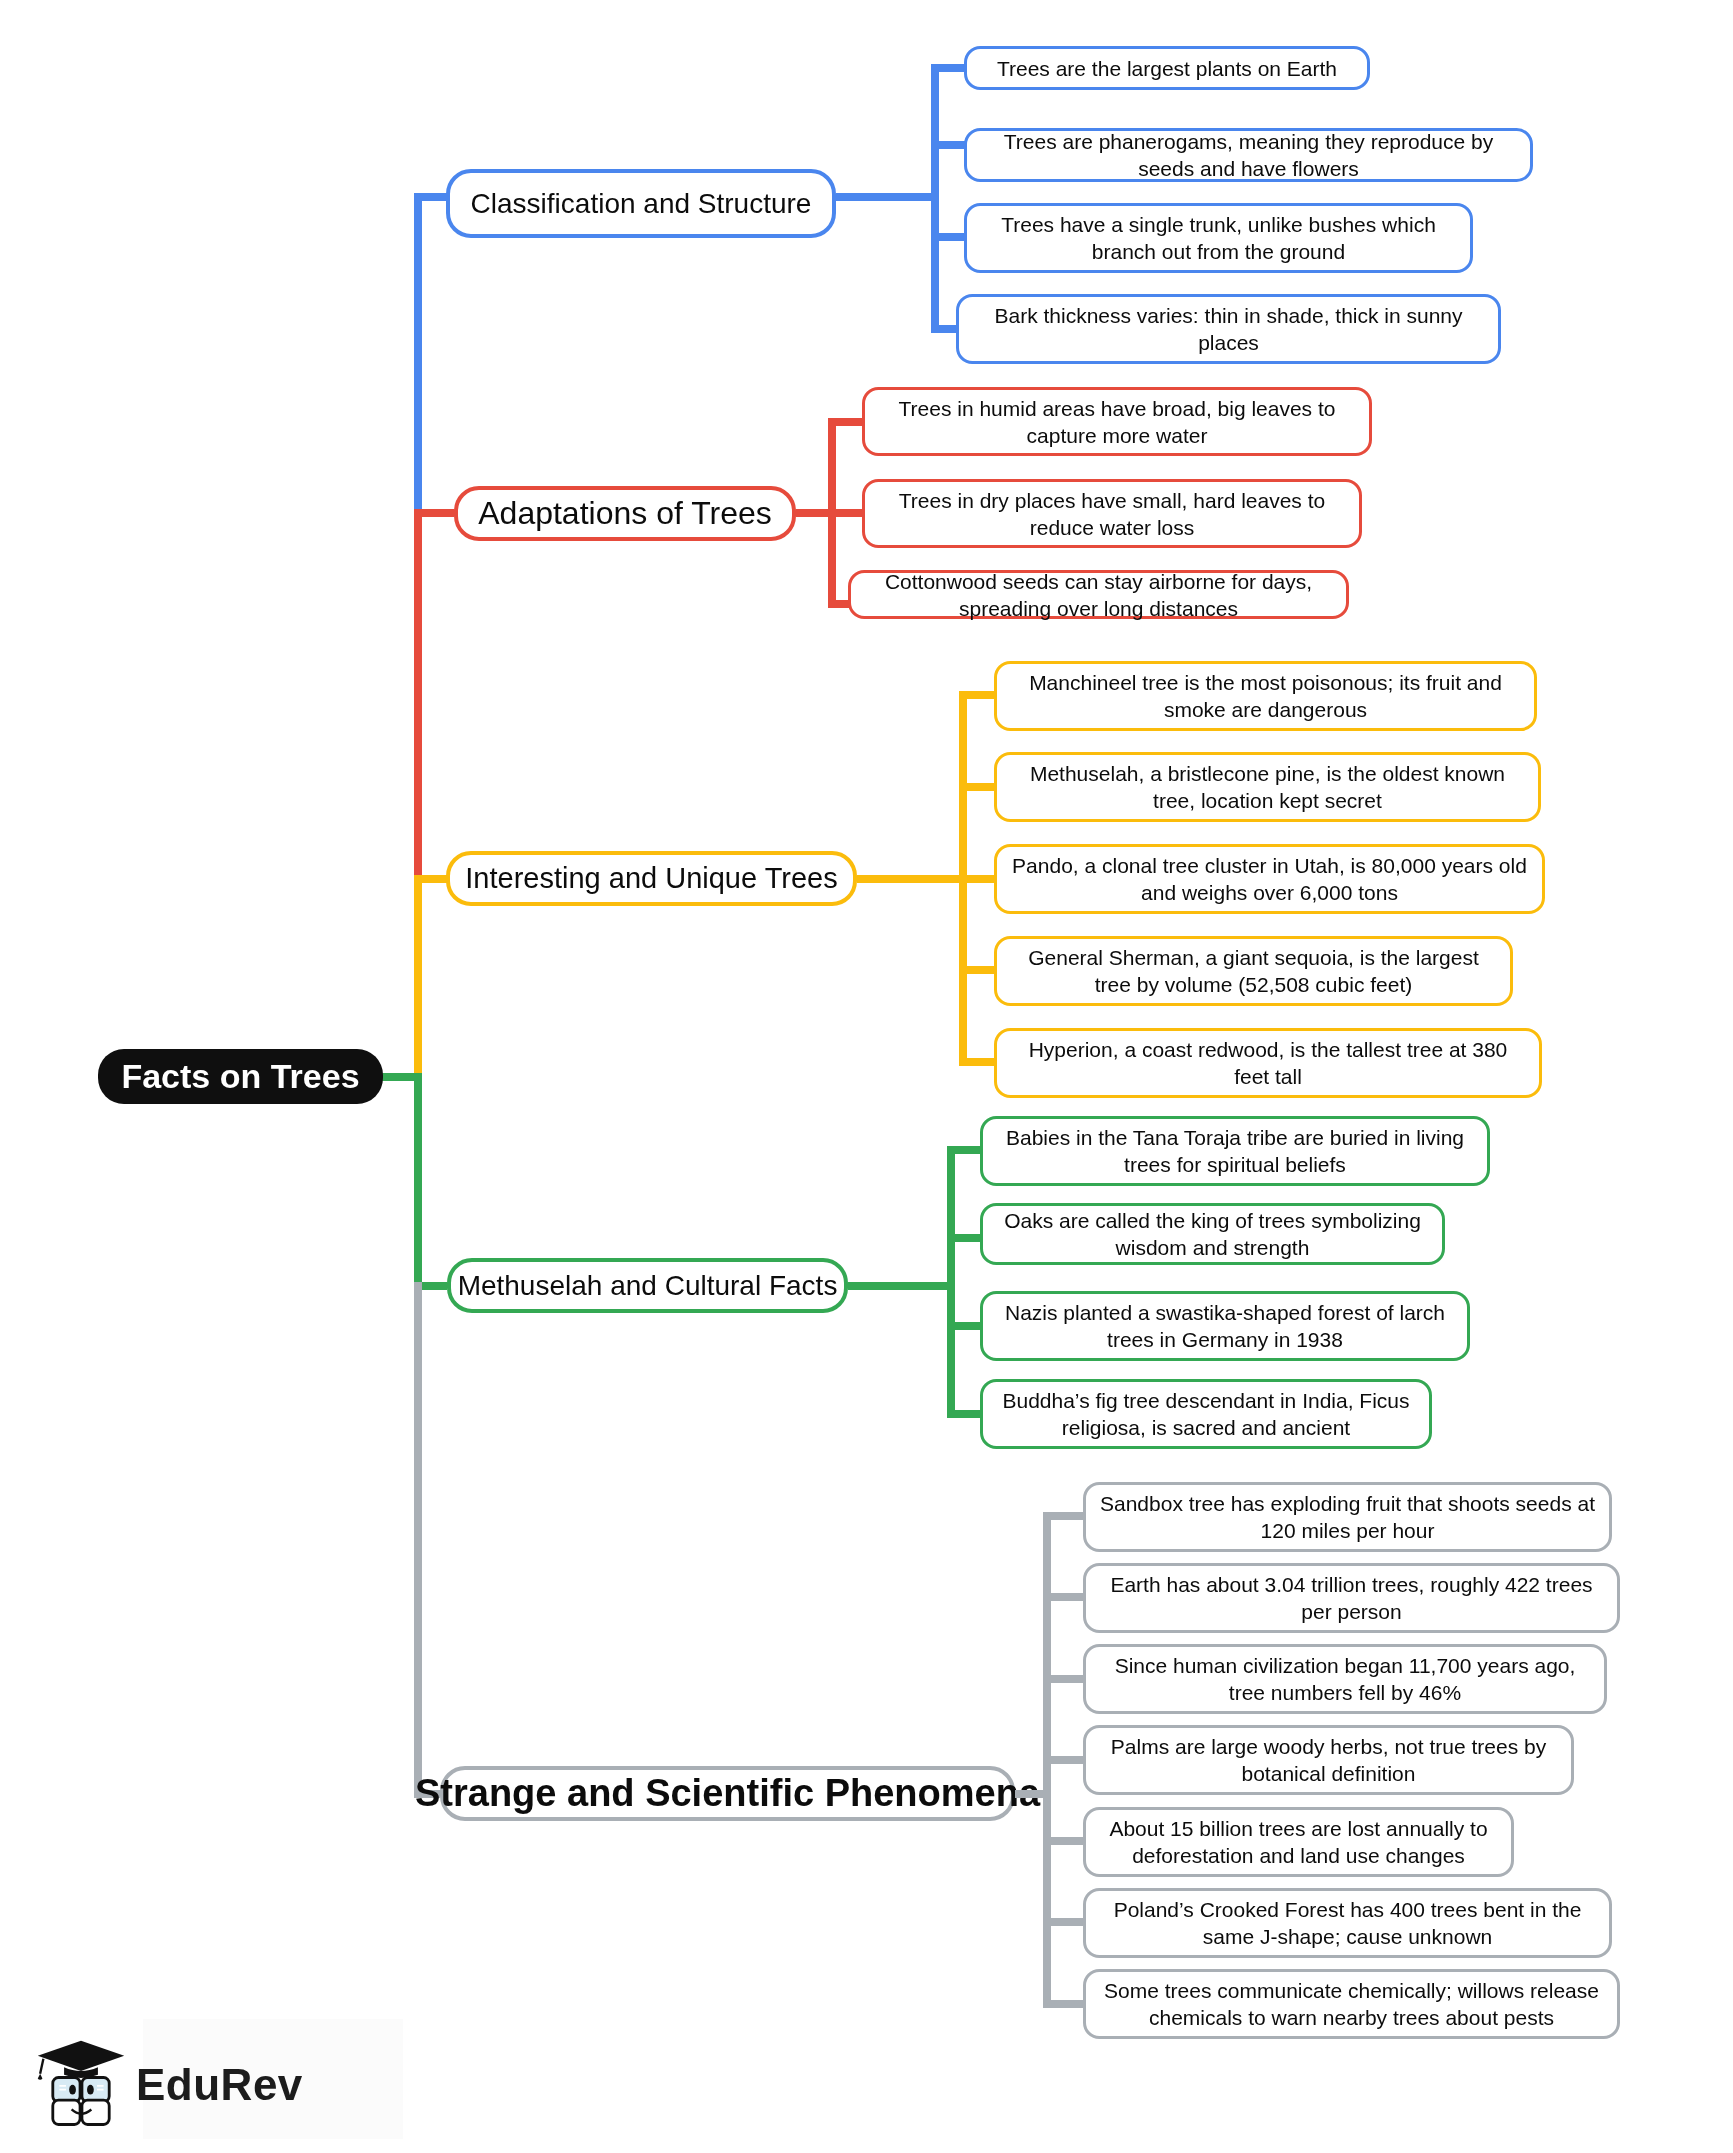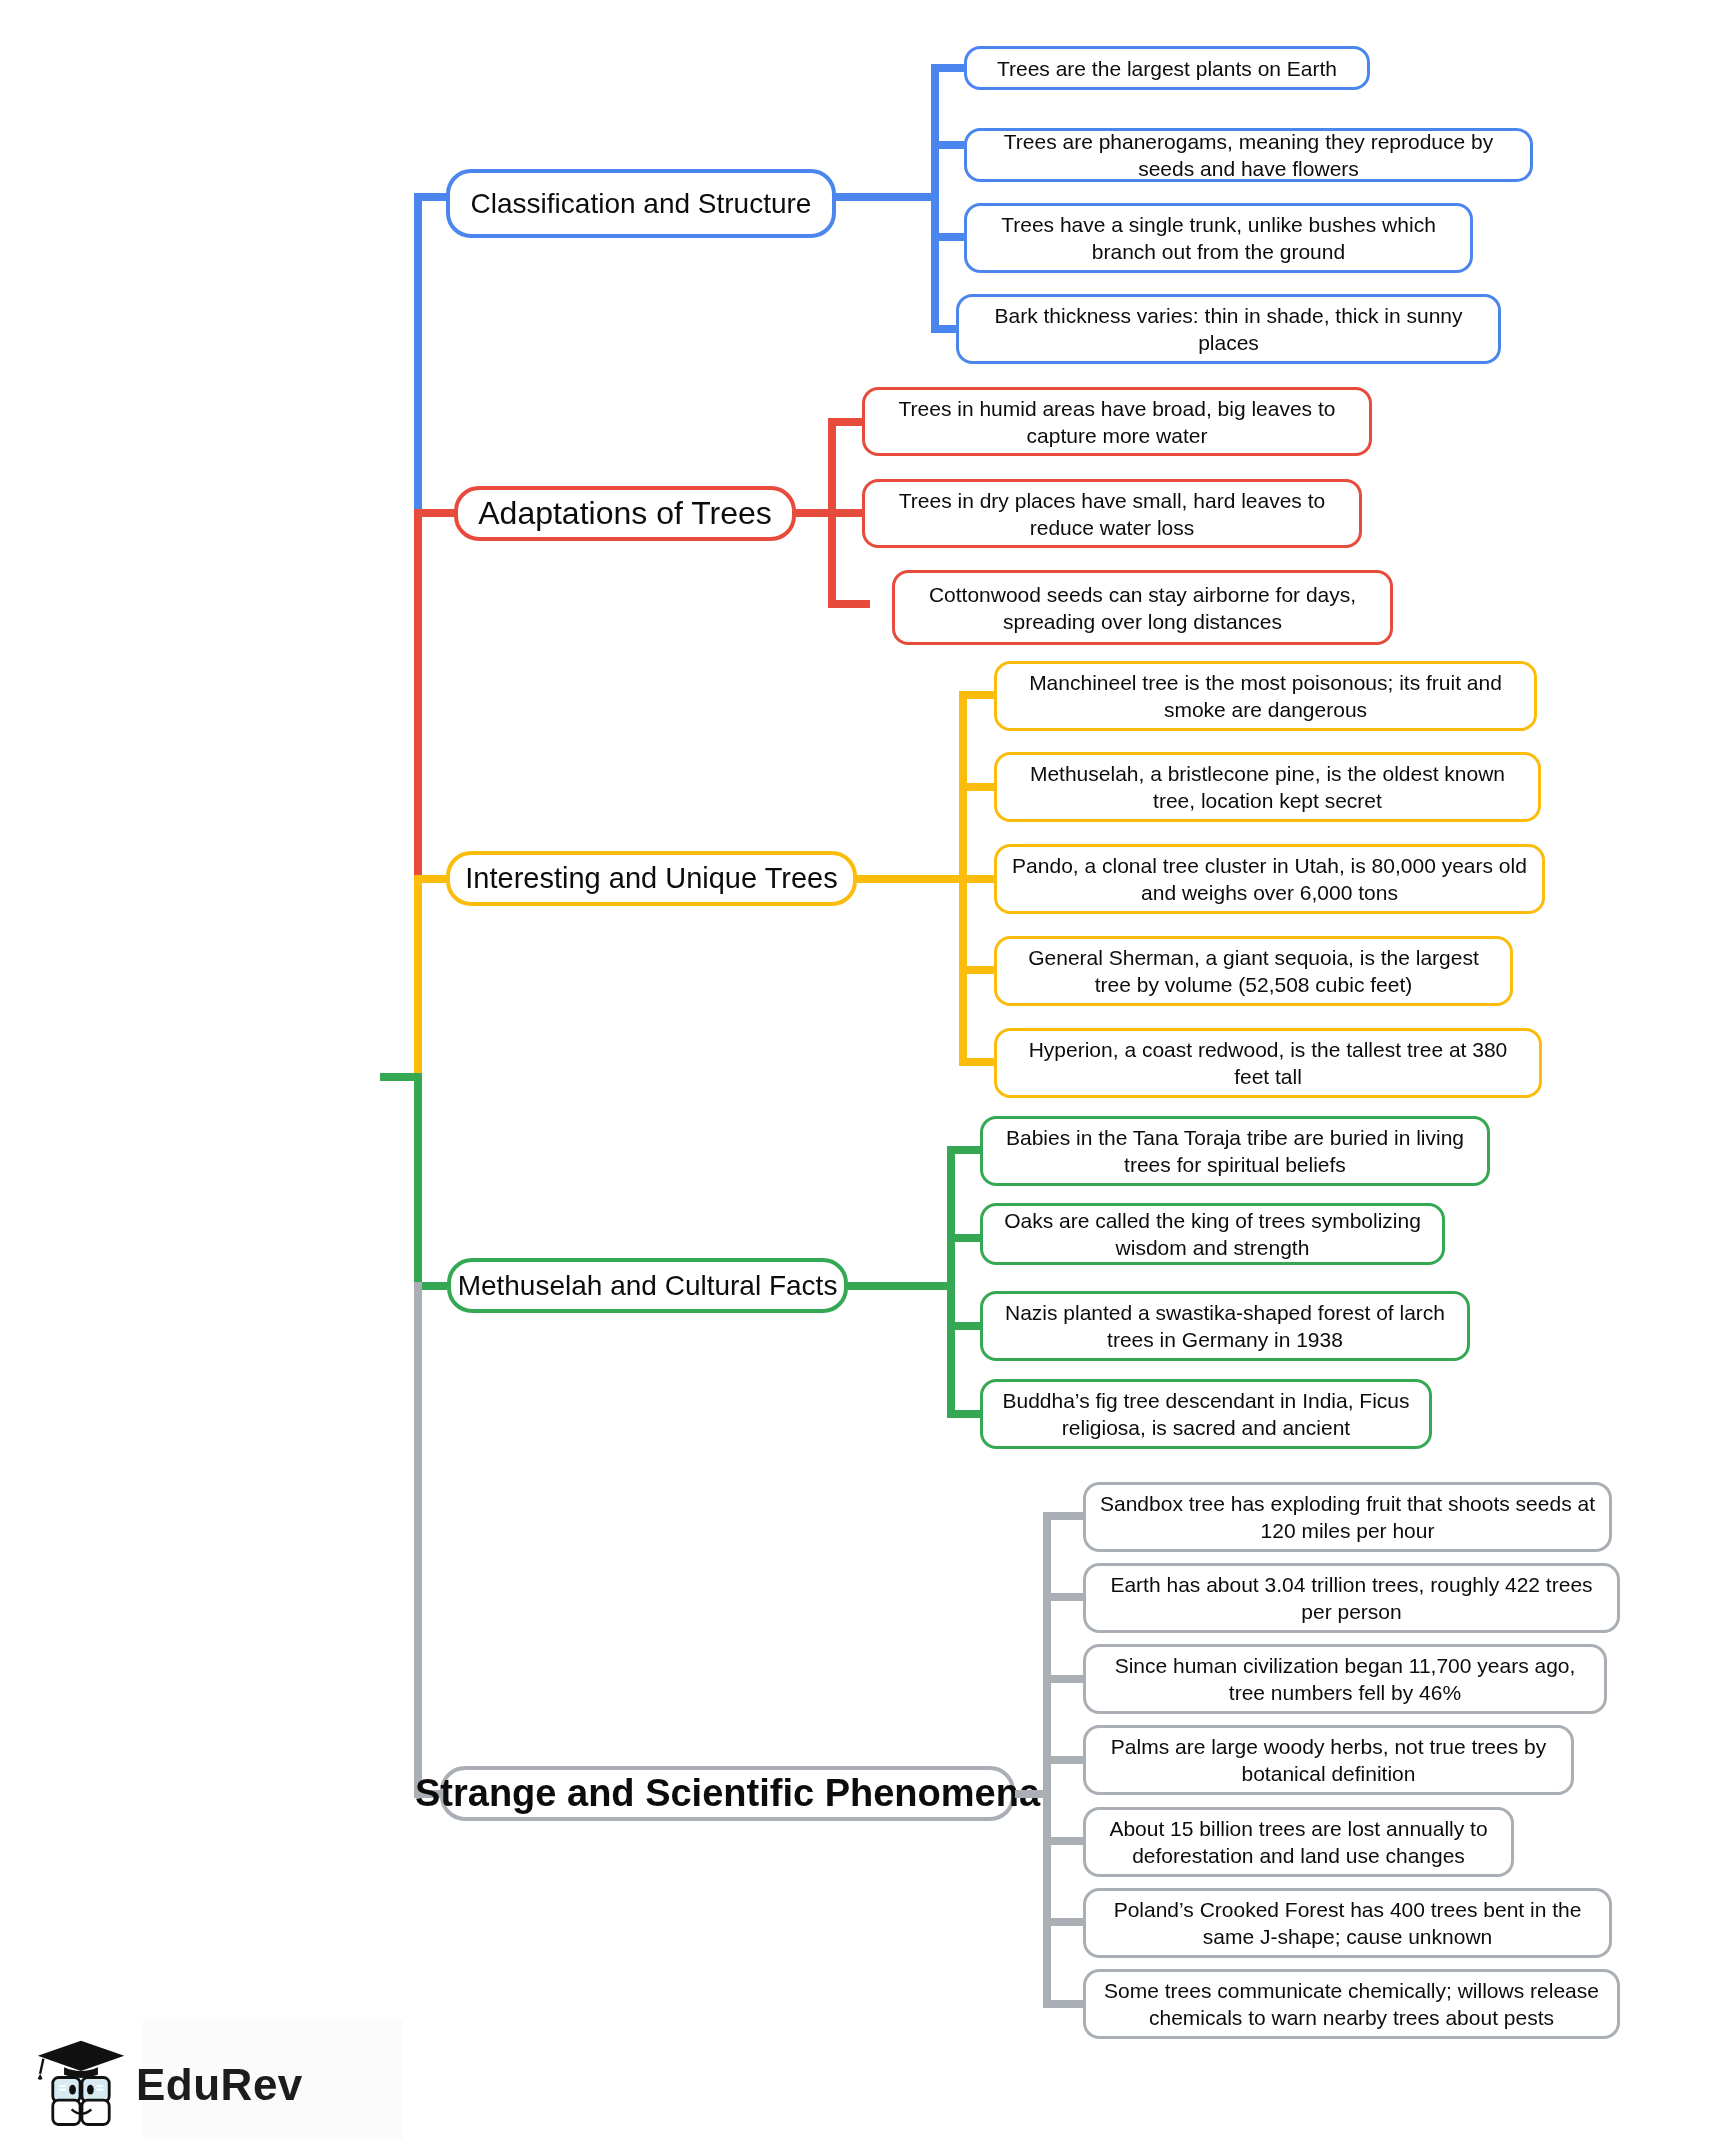--- a/index.html
+++ b/index.html
@@ -72,21 +72,21 @@
     <div class="leaf" style="left:862px;top:387px;width:510px;height:69px">
       <span>Trees in humid areas have broad, big leaves to capture more water</span>
       </div>
 
     <div class="hline" style="left:828px;top:509px;width:42px"></div>
     <div class="leaf" style="left:862px;top:479px;width:500px;height:69px">
       <span>Trees in dry places have small, hard leaves to reduce water loss</span>
       </div>
 
     <div class="hline" style="left:828px;top:600px;width:42px"></div>
-    <div class="leaf" style="left:892px;top:570px;width:501px;height:75px">
+    <div class="leaf" style="left:848px;top:570px;width:501px;height:49px">
       <span>Cottonwood seeds can stay airborne for days, spreading over long distances</span>
       </div>
   </div>
 
   <div style="--c: #fbbc0c;">
     <div class="vline" style="left:414px;top:875px;height:206px"></div>
     <div class="hline" style="left:414px;top:875px;width:32.5px"></div>
     <div class="label f30" style="left:446px;top:851px;width:411px;height:55px">
       <span>Interesting and Unique Trees</span>
     </div>
@@ -188,20 +188,23 @@
     <div class="leaf" style="left:1083px;top:1888px;width:529px;height:70px">
       <span>Poland’s Crooked Forest has 400 trees bent in the same J-shape; cause unknown</span>
       </div>
 
     <div class="hline" style="left:1043px;top:2000px;width:48px"></div>
     <div class="leaf" style="left:1083px;top:1969px;width:537px;height:70px">
       <span>Some trees communicate chemically; willows release chemicals to warn nearby trees about pests</span>
       </div>
   </div>
 
+  <div class="root" style="left: 98px; top: 1049px; width: 285px; height: 55px; --c: #0f0f0f;">
+    <span>Facts on Trees</span>
+  </div>
 
   <div class="logo-backdrop"></div>
   <svg class="logo-mascot" viewBox="0 0 100 100">
     <path d="M10 22 L6.5 38" stroke="#111" stroke-width="2.5" fill="none"></path>
     <path d="M6.5 38 l-2.5 5 a3 3 0 0 0 5 0 z" fill="#111"></path>
     <rect x="20" y="42" width="29" height="26" rx="6" fill="#d7eaf4" stroke="#111" stroke-width="3"></rect>
     <rect x="51" y="42" width="29" height="26" rx="6" fill="#d7eaf4" stroke="#111" stroke-width="3"></rect>
     <rect x="20" y="66" width="29" height="26" rx="6" fill="#ffffff" stroke="#111" stroke-width="3"></rect>
     <rect x="51" y="66" width="29" height="26" rx="6" fill="#ffffff" stroke="#111" stroke-width="3"></rect>
     <polygon points="50,3 96,19 50,35 4,19" fill="#111"></polygon>

